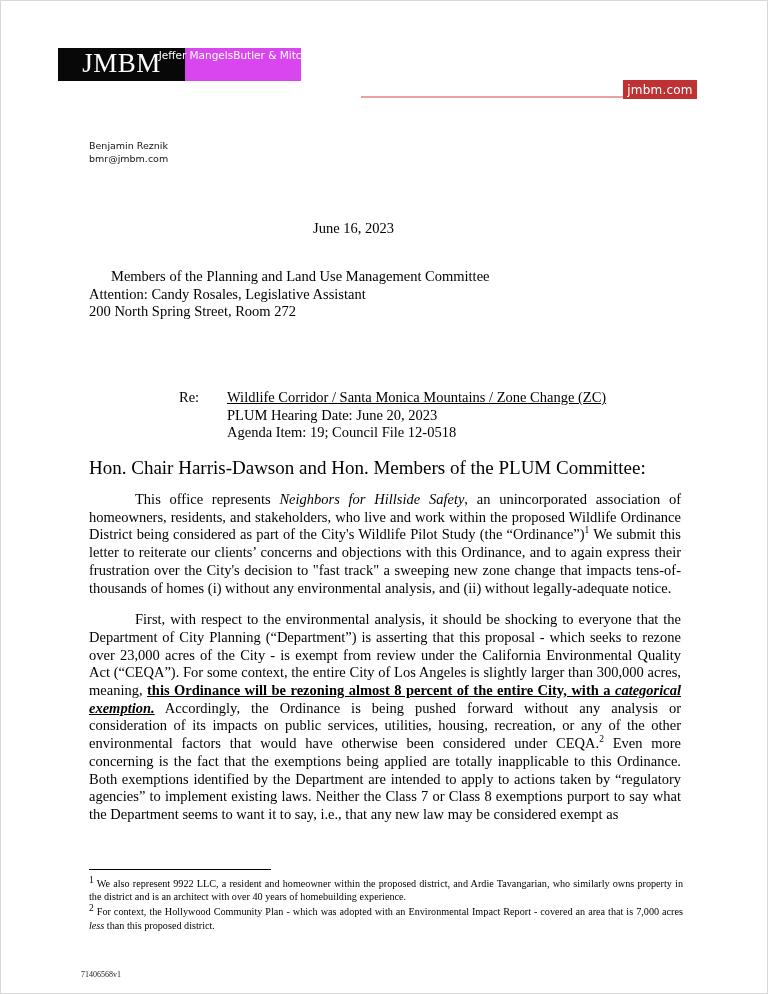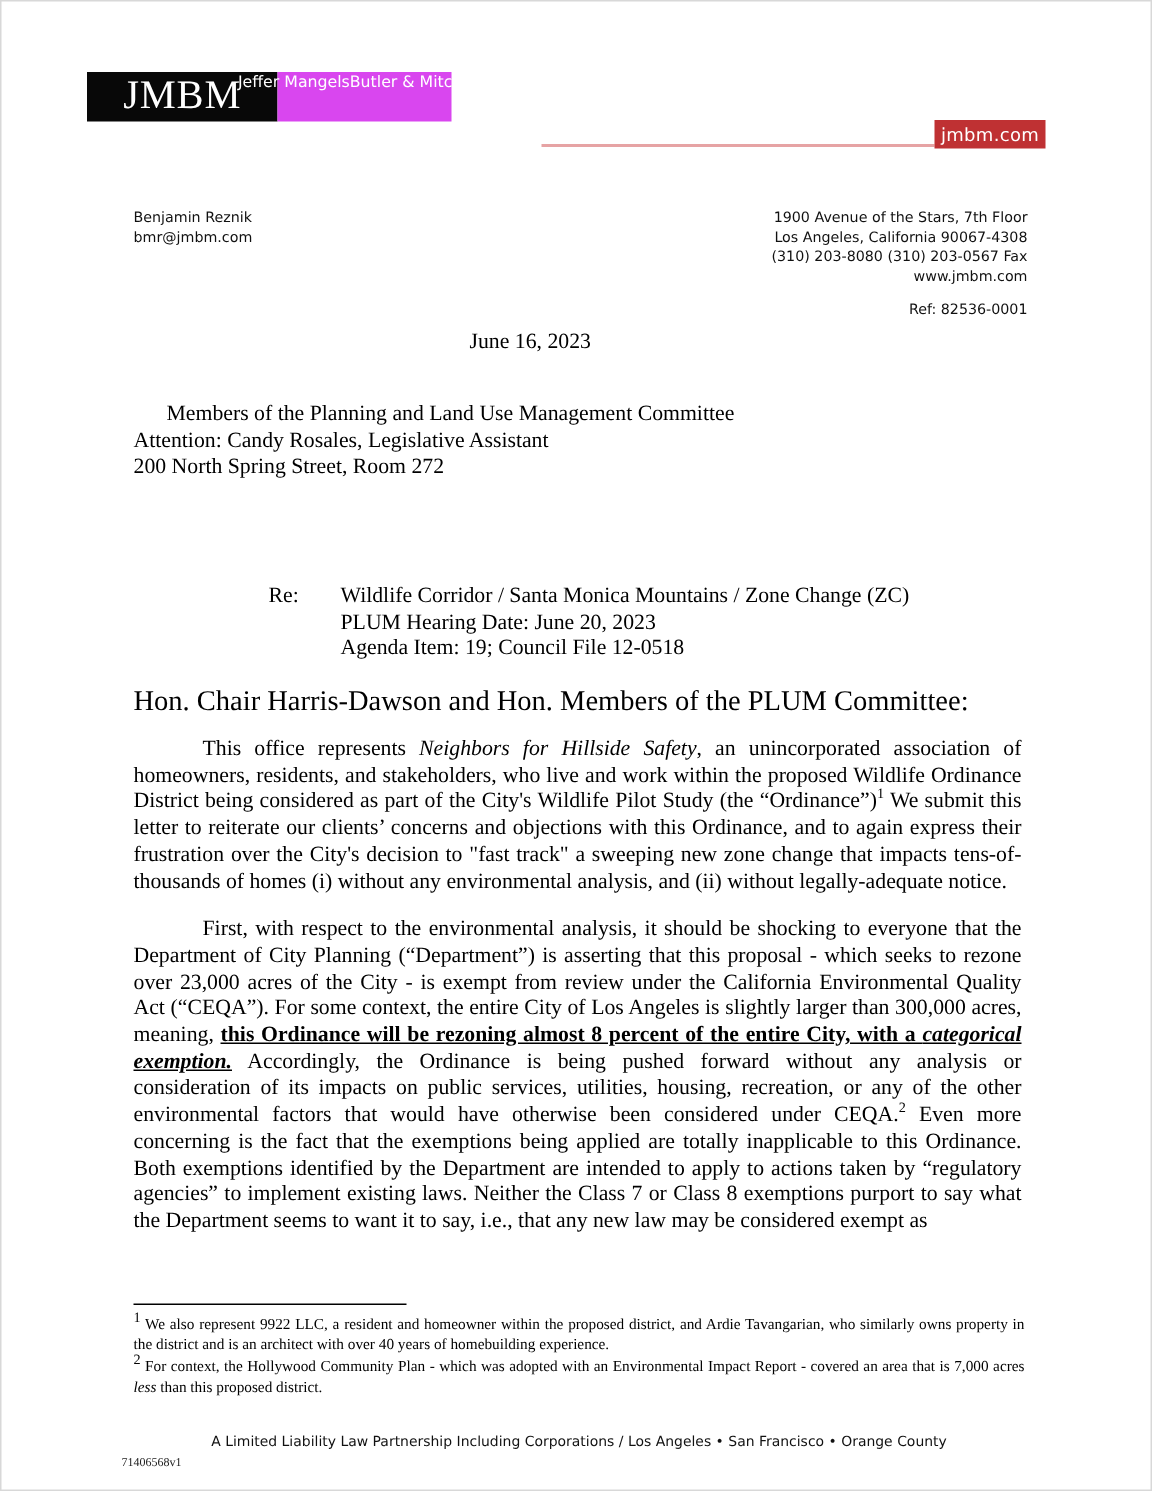--- a/index.html
+++ b/index.html
@@ -144,20 +144,21 @@
   .re-block {
     position: absolute;
     left: 178px;
     top: 388px;
     font-size: 14.5px;
     line-height: 17.6px;
     display: flex;
   }
   .re-label { width: 48px; flex: none; }
   .re-lines .re-subject {
+    text-decoration: underline;
     white-space: nowrap;
   }
 
   .salutation {
     position: absolute;
     left: 88px;
     top: 456px;
     font-size: 19px;
   }
 
@@ -244,27 +245,20 @@
 
   <div class="head-rule"></div>
 
   <div class="web-badge">jmbm.com</div>
 
   <div class="sender">
     <div>Benjamin Reznik</div>
     <div>bmr@jmbm.com</div>
   </div>
 
-  <div class="firm-address">
-    <div>1900 Avenue of the Stars, 7th Floor</div>
-    <div>Los Angeles, California 90067-4308</div>
-    <div>(310) 203-8080  (310) 203-0567 Fax</div>
-    <div>www.jmbm.com</div>
-    <div class="ref">Ref: 82536-0001</div>
-  </div>
 
   <div class="date">June 16, 2023</div>
 
   <div class="addressee">
     <div class="indent">Members of the Planning and Land Use Management Committee</div>
     <div>Attention:  Candy Rosales, Legislative Assistant</div>
     <div>200 North Spring Street, Room 272</div>
   </div>
 
   <div class="re-block">
@@ -283,16 +277,15 @@
 
     <p><span>First, with respect to the environmental analysis, it should be shocking to everyone that the Department of City Planning (“Department”) is asserting that this proposal - which seeks to rezone over 23,000 acres of the City - is exempt from review under the California Environmental Quality Act (“CEQA”). For some context, the entire City of Los Angeles is slightly larger than 300,000 acres, meaning, </span><span class="bold-ul">this Ordinance will be rezoning almost 8 percent of the entire City, with a </span><span class="bold-ital-ul">categorical exemption.</span><span> Accordingly, the Ordinance is being pushed forward without any analysis or consideration of its impacts on public services, utilities, housing, recreation, or any of the other environmental factors that would have otherwise been considered under CEQA.</span><sup>2</sup><span> Even more concerning is the fact that the exemptions being applied are totally inapplicable to this Ordinance. Both exemptions identified by the Department are intended to apply to actions taken by “regulatory agencies” to implement existing laws. Neither the Class 7 or Class 8 exemptions purport to say what the Department seems to want it to say, i.e., that any new law may be considered exempt as</span></p>
   </div>
 
   <div class="footnote-rule"></div>
   <div class="footnotes">
     <p><sup>1</sup><span> We also represent 9922 LLC, a resident and homeowner within the proposed district, and Ardie Tavangarian, who similarly owns property in the district and is an architect with over 40 years of homebuilding experience.</span></p>
     <p><sup>2</sup><span> For context, the Hollywood Community Plan - which was adopted with an Environmental Impact Report - covered an area that is 7,000 acres </span><i>less</i><span> than this proposed district.</span></p>
   </div>
 
-  <div class="page-footer">A Limited Liability Law Partnership Including Corporations / Los Angeles • San Francisco • Orange County</div>
   <div class="doc-id">71406568v1</div>
 
 </div>
 
 </body></html>

